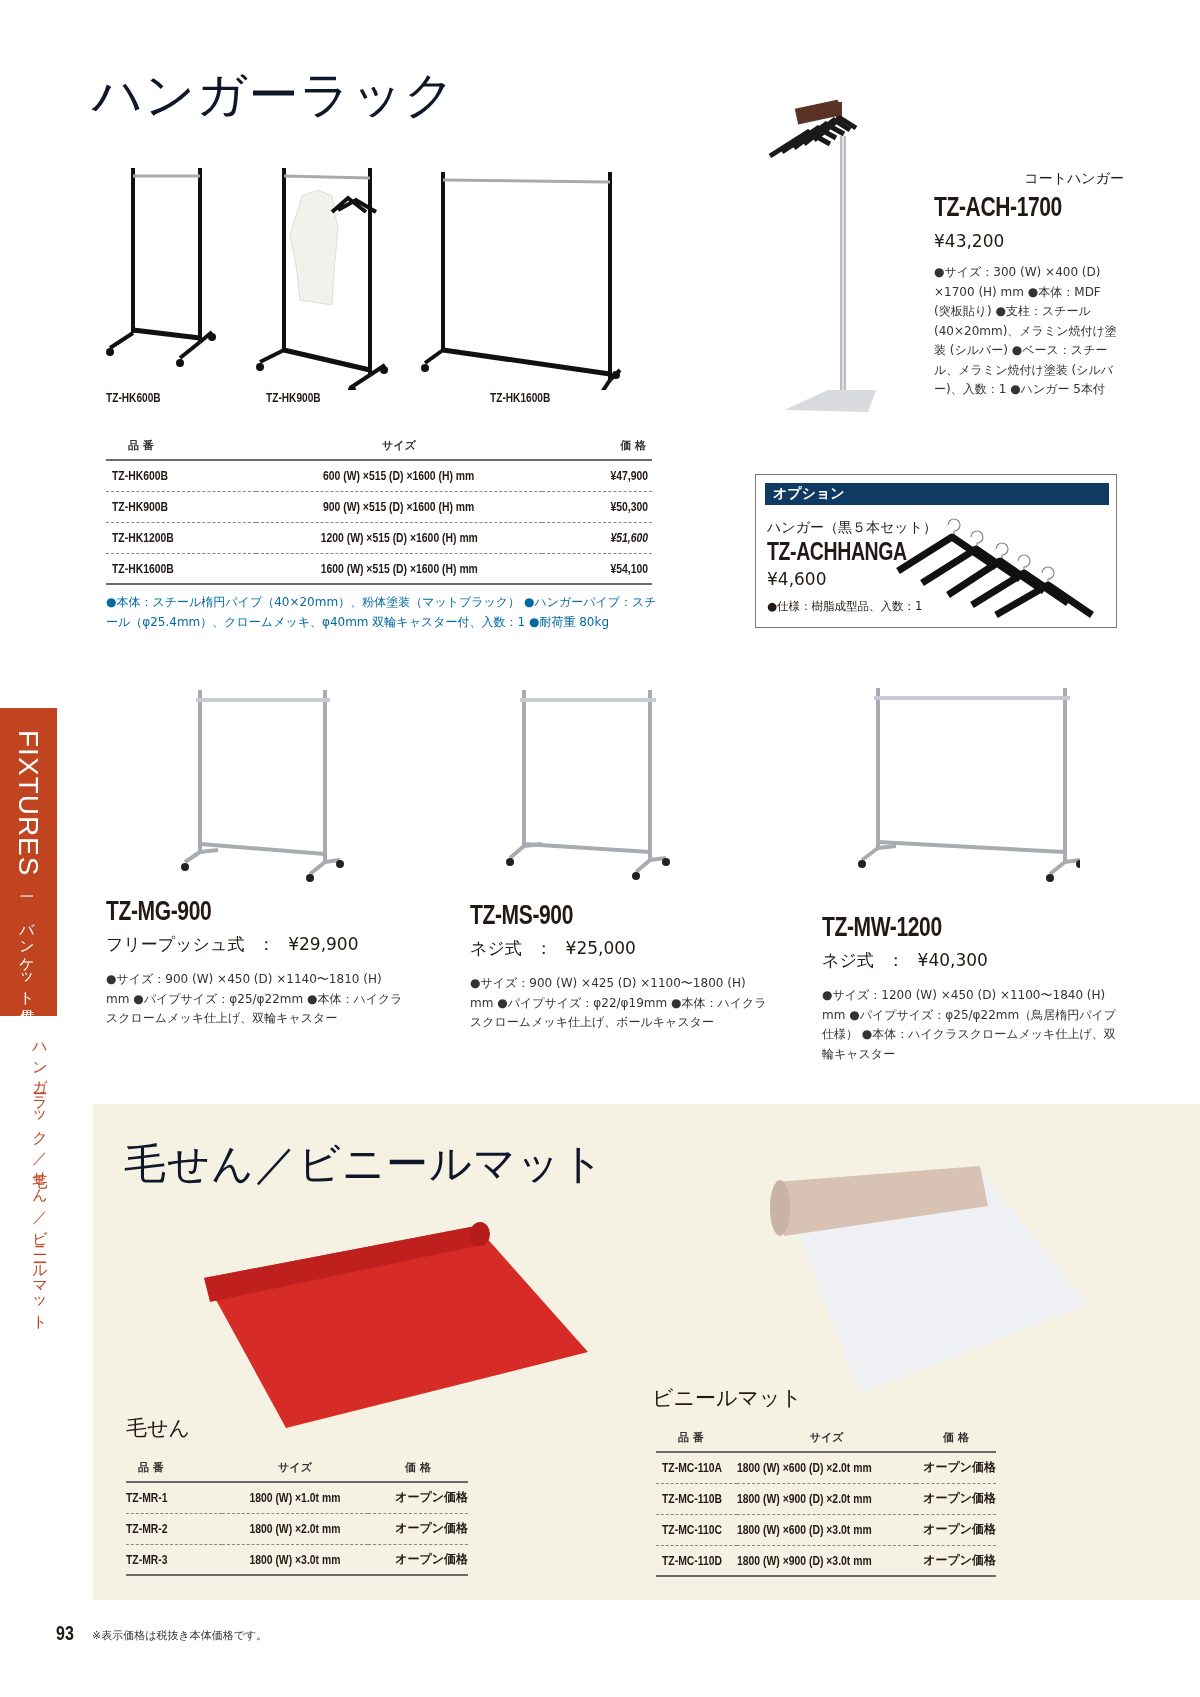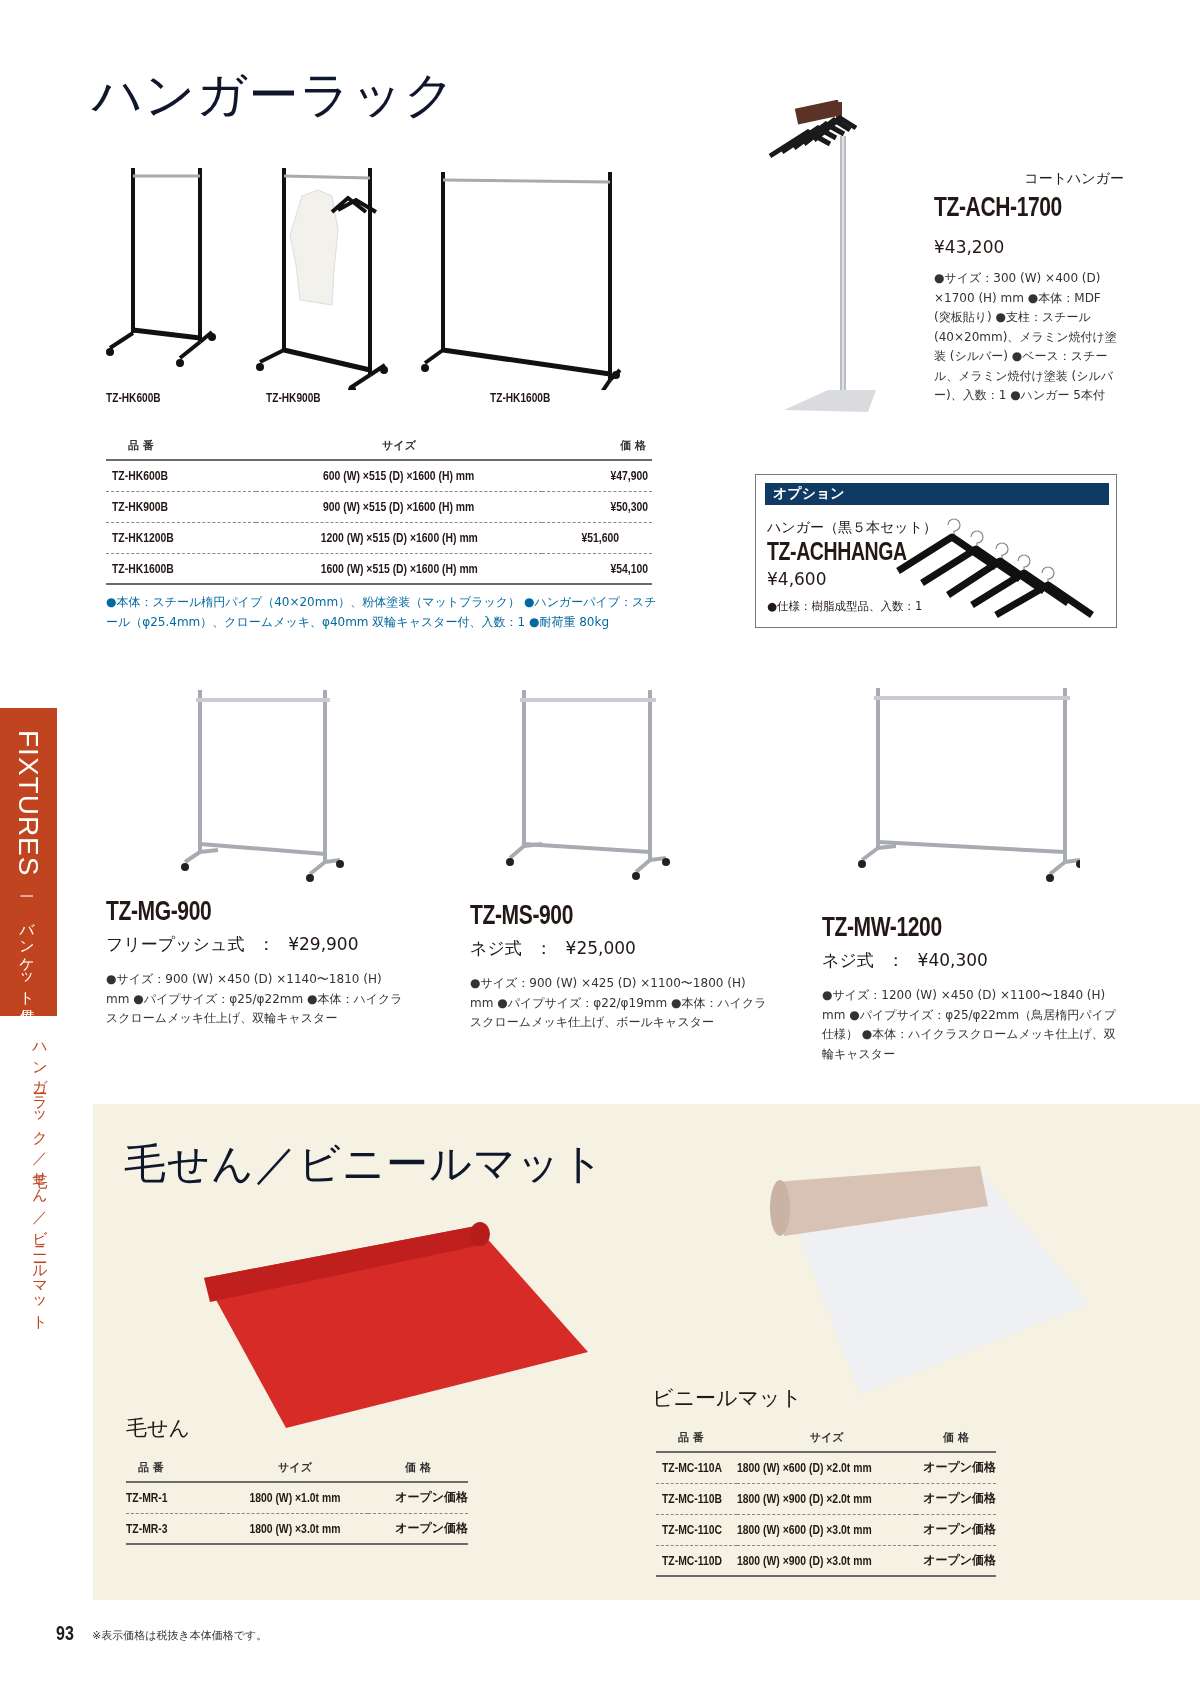--- a/index.html
+++ b/index.html
@@ -108,21 +108,21 @@
       <td style="text-align:right; padding-right:4px;"><span class="narrow" style="transform-origin:right;">¥47,900</span></td>
     </tr>
     <tr>
       <td style="padding-left:6px;"><span class="narrow" style="transform-origin:left;">TZ-HK900B</span></td>
       <td style="text-align:center;"><span class="narrow">900 (W) ×515 (D) ×1600 (H) mm</span></td>
       <td style="text-align:right; padding-right:4px;"><span class="narrow" style="transform-origin:right;">¥50,300</span></td>
     </tr>
     <tr>
       <td style="padding-left:6px;"><span class="narrow" style="transform-origin:left;">TZ-HK1200B</span></td>
       <td style="text-align:center;"><span class="narrow">1200 (W) ×515 (D) ×1600 (H) mm</span></td>
-      <td style="text-align:center; padding-right:4px;"><span class="narrow" style="transform-origin:right;">¥51,600</span></td>
+      <td style="text-align:right; padding-right:4px;font-style:italic;"><span class="narrow" style="transform-origin:right;">¥51,600</span></td>
     </tr>
     <tr>
       <td style="padding-left:6px;"><span class="narrow" style="transform-origin:left;">TZ-HK1600B</span></td>
       <td style="text-align:center;"><span class="narrow">1600 (W) ×515 (D) ×1600 (H) mm</span></td>
       <td style="text-align:right; padding-right:4px;"><span class="narrow" style="transform-origin:right;">¥54,100</span></td>
     </tr>
   </tbody>
 </table>
 
 <p class="abs note" style="left:106px; top:592px; width:556px;">●本体：スチール楕円パイプ（40×20mm）、粉体塗装（マットブラック） ●ハンガーパイプ：スチール（φ25.4mm）、クロームメッキ、φ40mm 双輪キャスター付、入数：1 ●耐荷重 80kg</p>
@@ -132,21 +132,21 @@
   <rect x="68" y="2" width="6" height="22" fill="#5a3326"></rect>
   <path d="M2 56 L40 32 L62 44 M14 52 L50 28 L68 38 M26 48 L58 24 L76 34 M36 44 L66 20 L82 30 M46 40 L72 18 L88 28" stroke="#1a1a1a" stroke-width="5" fill="none"></path>
   <rect x="72" y="36" width="6" height="258" fill="#b9bcc2"></rect>
   <rect x="74" y="36" width="2" height="258" fill="#dde0e4"></rect>
   <polygon points="16,310 60,290 108,290 100,312" fill="#d9dbdf"></polygon>
 </svg>
 
 <div class="abs" style="left:934px; top:170px; width:190px;">
   <div style="font-size:14px;text-align:right;">コートハンガー</div>
   <div class="prod-name" style="margin-top:4px;">TZ-ACH-1700</div>
-  <div class="prod-price" style="margin-top:14px;">¥43,200</div>
+  <div class="prod-price" style="margin-top:8px;">¥43,200</div>
   <p class="prod-desc" style="margin-top:12px; width:186px;">●サイズ：300 (W) ×400 (D) ×1700 (H) mm ●本体：MDF (突板貼り) ●支柱：スチール (40×20mm)、メラミン焼付け塗装 (シルバー) ●ベース：スチール、メラミン焼付け塗装 (シルバー)、入数：1 ●ハンガー 5本付</p>
 </div>
 
 <div class="opt-box">
   <div class="opt-head">オプション</div>
   <div class="abs" style="left:11px; top:44px; font-size:14px;">ハンガー（黒５本セット）</div>
   <div class="abs prod-name" style="left:11px; top:62px; font-size:25px;">TZ-ACHHANGA</div>
   <div class="abs prod-price" style="left:11px; top:94px;">¥4,600</div>
   <div class="abs" style="left:11px; top:124px; font-size:11.5px;">●仕様：樹脂成型品、入数：1</div>
   <svg class="abs" style="left:140px; top:36px;" width="210" height="108">
@@ -272,20 +272,25 @@
       <th style="text-align:center; width:100px;">価 格</th>
     </tr>
   </thead>
   <tbody>
     <tr>
       <td><span class="narrow" style="transform-origin:left;">TZ-MR-1</span></td>
       <td style="text-align:center;"><span class="narrow">1800 (W) ×1.0t mm</span></td>
       <td style="text-align:right;"><span class="open-price">オープン価格</span></td>
     </tr>
     <tr>
+      <td><span class="narrow" style="transform-origin:left;">TZ-MR-2</span></td>
+      <td style="text-align:center;"><span class="narrow">1800 (W) ×2.0t mm</span></td>
+      <td style="text-align:right;"><span class="open-price">オープン価格</span></td>
+    </tr>
+    <tr>
       <td><span class="narrow" style="transform-origin:left;">TZ-MR-3</span></td>
       <td style="text-align:center;"><span class="narrow">1800 (W) ×3.0t mm</span></td>
       <td style="text-align:right;"><span class="open-price">オープン価格</span></td>
     </tr>
   </tbody>
 </table>
 
 <div class="abs" style="left:652px; top:1384px; font-size:21px;">ビニールマット</div>
 <table class="abs mat-table" style="left:656px; top:1426px; width:340px;">
   <thead>

